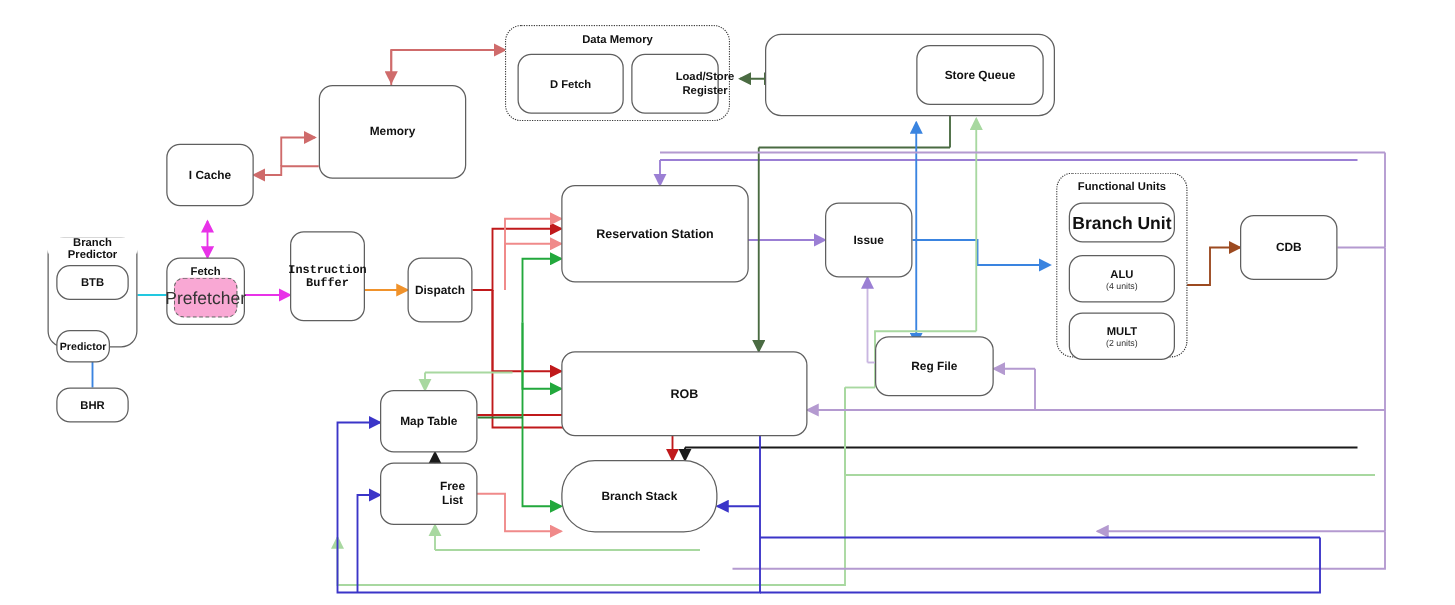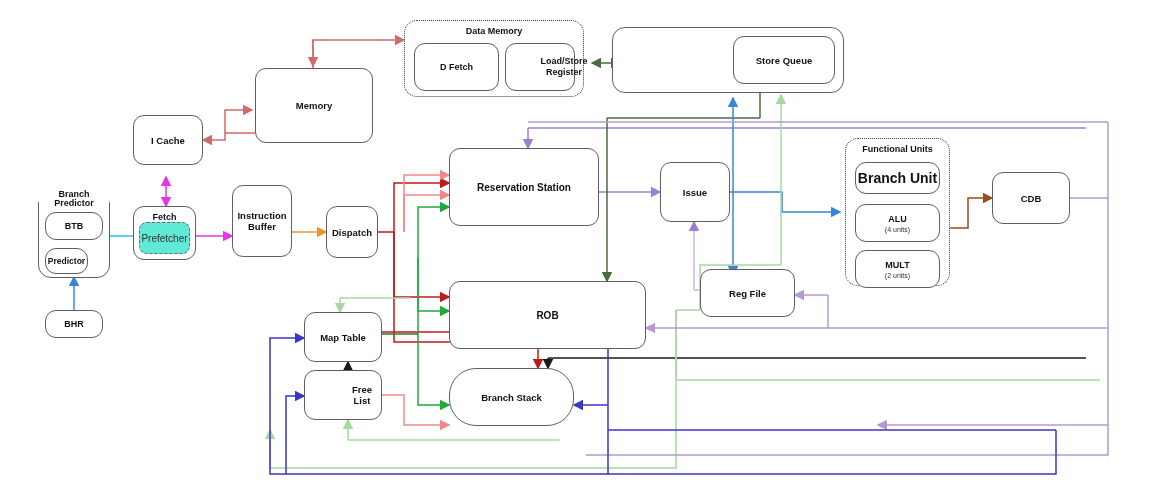--- a/index.html
+++ b/index.html
@@ -10,22 +10,22 @@
         background:#ffffff;display:flex;flex-direction:column;align-items:center;
         justify-content:center;text-align:center;color:#111;font-weight:bold;z-index:3;}
   .node .sub{font-weight:normal;font-size:7px;color:#333;margin-top:2px;}
   .group{position:absolute;box-sizing:border-box;border:1.6px dotted #3a3a3a;border-radius:13px;
          background:#ffffff;z-index:2;}
   .group>.gtitle{position:absolute;top:5px;left:0;right:0;text-align:center;
                  font-size:9px;font-weight:bold;color:#111;}
   .shell{position:absolute;box-sizing:border-box;border:1.6px solid #5f5f5f;border-radius:13px;
          background:#ffffff;z-index:2;}
   .dashbox{position:absolute;box-sizing:border-box;border:1.4px dashed #6b6b6b;border-radius:8px;
-           background:#5eead4;display:flex;align-items:center;justify-content:center;
-           color:#333;font-size:10px;z-index:4;}
+           background:#f9a8d4;display:flex;align-items:center;justify-content:center;
+           color:#333;font-size:14px;z-index:4;}
 </style>
 </head>
 <body>
 
 <div id="stage">
 
   <svg class="wires" viewBox="0 0 1164 484">
     <defs>
       <marker id="a-cyan" markerWidth="7" markerHeight="7" refX="6" refY="3.5" orient="auto">
           <path d="M0,0 L7,3.5 L0,7 Z" fill="#22c8e0"></path>
@@ -176,32 +176,32 @@
       <path d="M608,420 L608,310 L608,306" stroke="#3b35c8" marker-end="url(#a-roy)"></path>
       <path d="M608,405 L574,405" stroke="#3b35c8" marker-end="url(#a-roy)"></path>
       <path d="M608,430 L1056,430" stroke="#3b35c8"></path>
       <path d="M1056,430 L1056,474 L608,474" stroke="#3b35c8"></path>
     </g>
   </svg>
 
   <div class="shell" style="left:38px;top:190px;width:72px;height:88px;"></div>
   <div class="node" style="left:38px;top:190px;width:72px;height:18px;border:none;font-size:9px;line-height:1.05;">Branch Predictor</div>
   <div class="node" style="left:45px;top:212px;width:58px;height:28px;font-size:9px;">BTB</div>
-  <div class="node" style="left:45px;top:248px;width:43px;height:26px;font-size:8.5px;">Predictor</div>
+  <div class="node" style="left:45px;top:264px;width:43px;height:26px;font-size:8.5px;">Predictor</div>
   <div class="node" style="left:45px;top:310px;width:58px;height:28px;font-size:9px;">BHR</div>
 
   <div class="node" style="left:133px;top:206px;width:63px;height:54px;justify-content:flex-start;padding-top:5px;font-size:9px;">
     <span>Fetch</span>
   </div>
   <div class="dashbox" style="left:139px;top:222px;width:51px;height:32px;">Prefetcher</div>
 
   <div class="node" style="left:133px;top:115px;width:70px;height:50px;font-size:9.5px;">I Cache</div>
   <div class="node" style="left:255px;top:68px;width:118px;height:75px;font-size:9.5px;">Memory</div>
 
-  <div class="node" style="left:232px;top:185px;width:60px;height:72px;font-size:9.5px;line-height:1.2;">Instruction Buffer</div>
+  <div class="node" style="left:232px;top:185px;width:60px;height:72px;font-size:9.5px;line-height:1.2;font-family:Liberation Mono, monospace;">Instruction Buffer</div>
   <div class="node" style="left:326px;top:206px;width:52px;height:52px;font-size:9.5px;">Dispatch</div>
 
   <div class="group" style="left:404px;top:20px;width:180px;height:77px;">
     <div class="gtitle">Data Memory</div>
   </div>
   <div class="node" style="left:414px;top:43px;width:85px;height:48px;font-size:9px;">D Fetch</div>
   <div class="node" style="left:505px;top:43px;width:70px;height:48px;font-size:9px;line-height:1.2;padding-left:48px;">Load/Store Register</div>
 
   <div class="shell" style="left:612px;top:27px;width:232px;height:66px;"></div>
   <div class="node" style="left:733px;top:36px;width:102px;height:48px;font-size:9.5px;">Store Queue</div>

